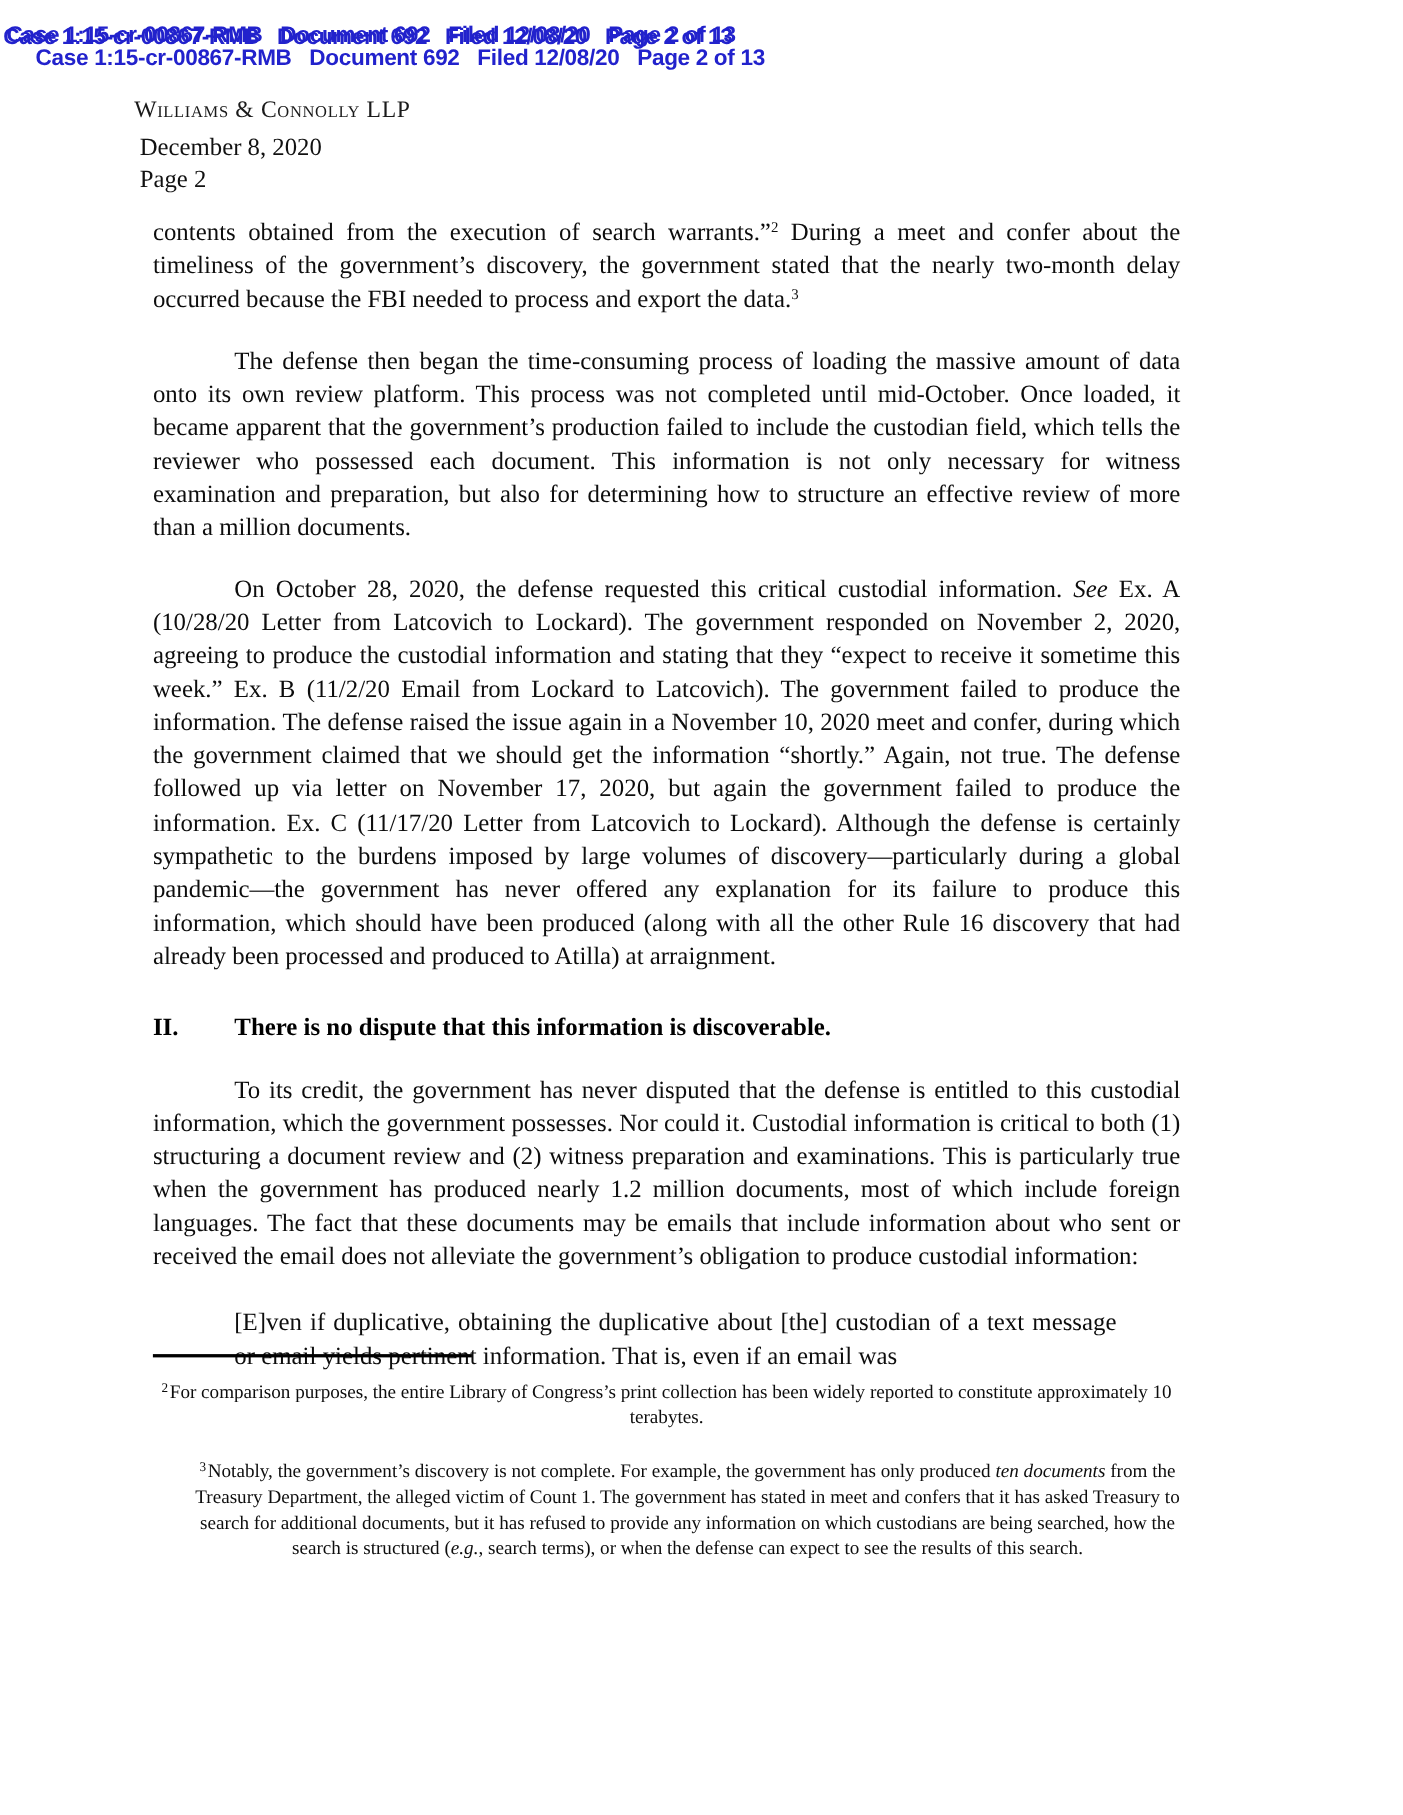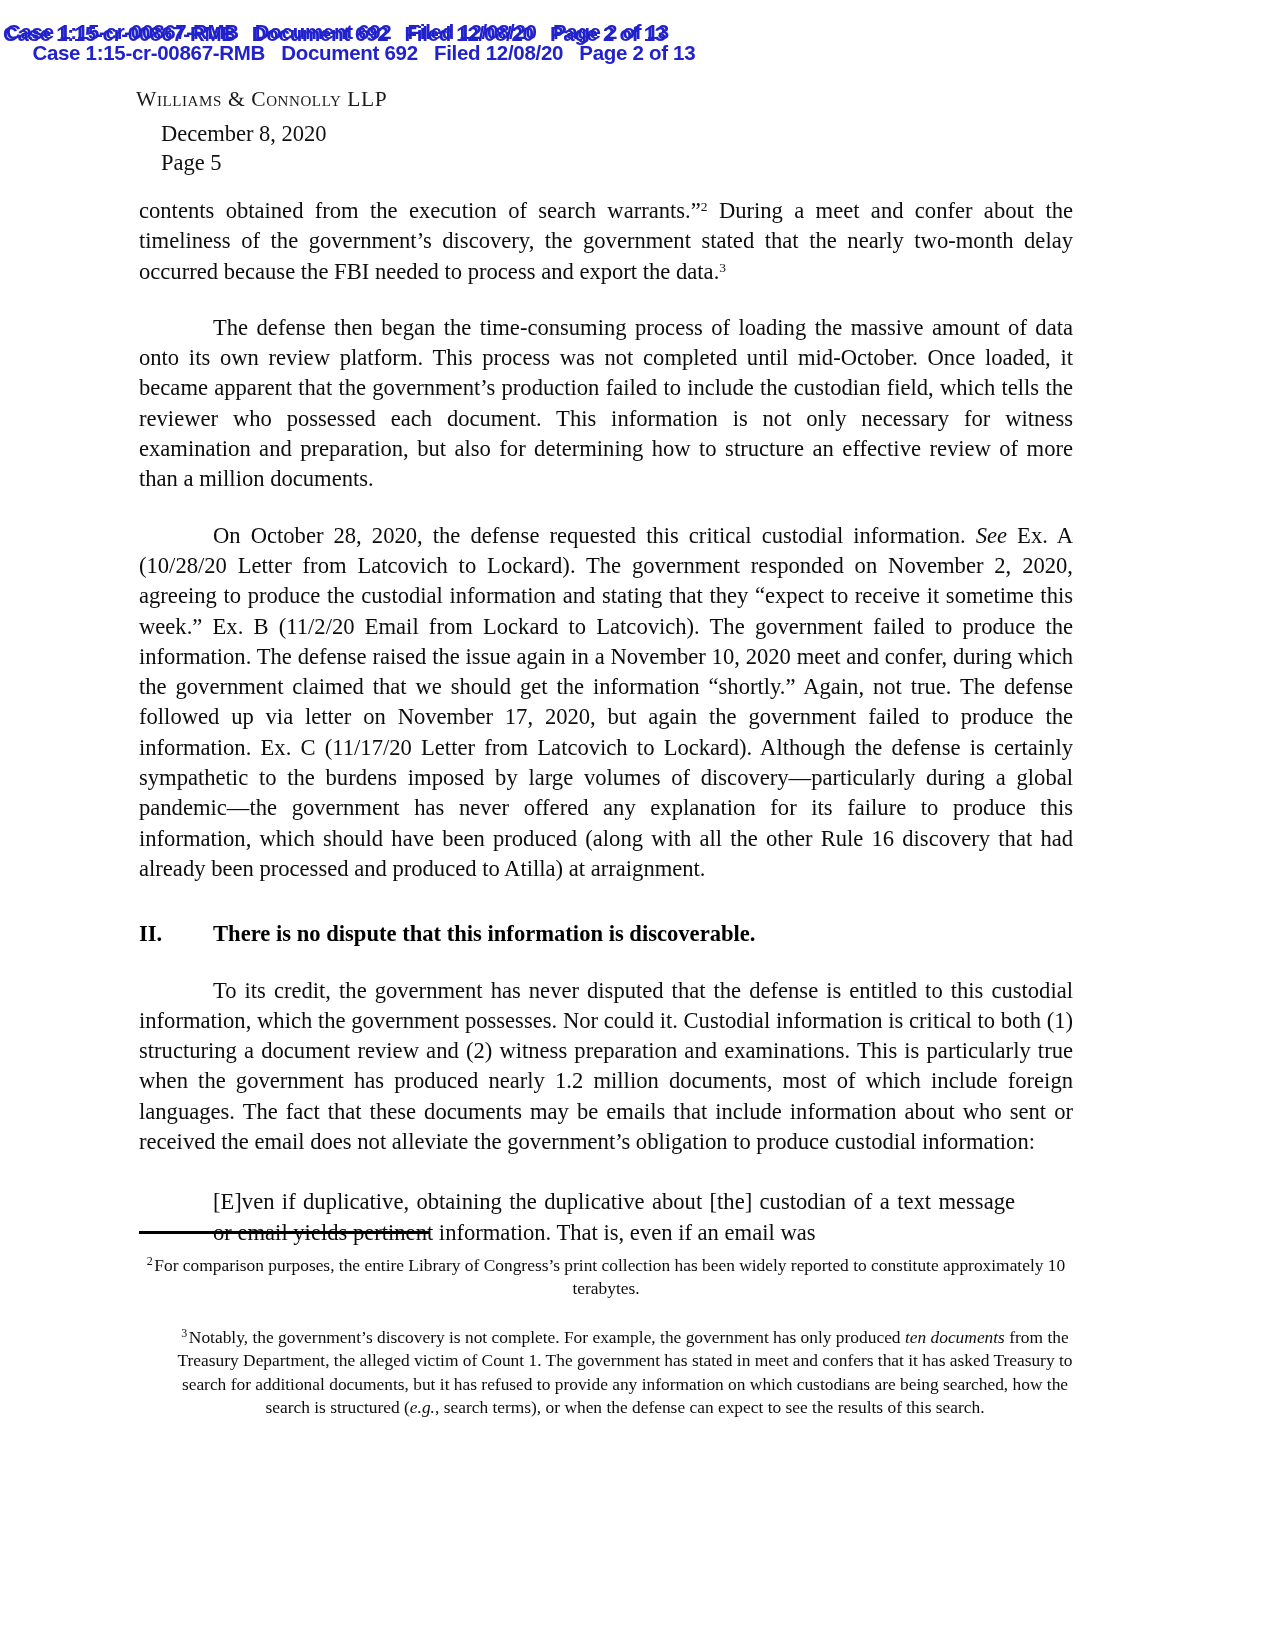--- a/index.html
+++ b/index.html
@@ -50,36 +50,36 @@
     position: absolute;
     left: 6px;
     top: 0px;
     white-space: pre;
   }
 
   
   .letterhead {
     position: absolute;
     top: 88px;
-    left: 136px;
+    left: 122px;
     width: 700px;
   }
   .firm-name {
     font-family: "Liberation Serif", "DejaVu Serif", serif;
     font-size: 21.5px;
     font-variant: small-caps;
     letter-spacing: 0.6px;
     color: #1a1a1a;
     line-height: 1.1;
     margin: 0 0 7px 0;
   }
   .lh-line {
     font-size: 22.5px;
     line-height: 1.32;
-    margin-left: 25px;
+    margin-left: 5px;
     color: #111;
   }
 
   
   .body {
     position: absolute;
     top: 196px;
     left: 139px;
     width: 934px;
   }
@@ -166,21 +166,21 @@
     <span class="ecf-stamp">
       <span class="base">Case 1:15-cr-00867-RMB   Document 692   Filed 12/08/20   Page 2 of 13</span>
       <span class="ghost">Case 1:15-cr-00867-RMB   Document 692   Filed 12/08/20   Page 2 of 13</span>
       <span class="ghost2">Case 1:15-cr-00867-RMB   Document 692   Filed 12/08/20   Page 2 of 13</span>
     </span>
   </div>
 
   <div class="letterhead">
     <div class="firm-name">Williams &amp; Connolly LLP</div>
     <div class="lh-line">December 8, 2020</div>
-    <div class="lh-line">Page 5</div>
+    <div class="lh-line">Page 2</div>
   </div>
 
   <div class="body">
 
     <p class="para justify"><span>contents obtained from the execution of search warrants.”</span><sup class="ref">2</sup><span>  During a meet and confer about the timeliness of the government’s discovery, the government stated that the nearly two-month delay occurred because the FBI needed to process and export the data.</span><sup class="ref">3</sup></p>
 
     <p class="para indent justify spacer-before">The defense then began the time-consuming process of loading the massive amount of data onto its own review platform.  This process was not completed until mid-October.  Once loaded, it became apparent that the government’s production failed to include the custodian field, which tells the reviewer who possessed each document.  This information is not only necessary for witness examination and preparation, but also for determining how to structure an effective review of more than a million documents.</p>
 
     <p class="para indent justify spacer-before"><span>On October 28, 2020, the defense requested this critical custodial information.  </span><em>See</em><span> Ex. A (10/28/20 Letter from Latcovich to Lockard).  The government responded on November 2, 2020, agreeing to produce the custodial information and stating that they “expect to receive it sometime this week.”  Ex. B (11/2/20 Email from Lockard to Latcovich).  The government failed to produce the information.  The defense raised the issue again in a November 10, 2020 meet and confer, during which the government claimed that we should get the information “shortly.”  Again, not true.  The defense followed up via letter on November 17, 2020, but again the government failed to produce the information.  Ex. C (11/17/20 Letter from Latcovich to Lockard).  Although the defense is certainly sympathetic to the burdens imposed by large volumes of discovery—particularly during a global pandemic—the government has never offered any explanation for its failure to produce this information, which should have been produced (along with all the other Rule 16 discovery that had already been processed and produced to Atilla) at arraignment.</span></p>
 

